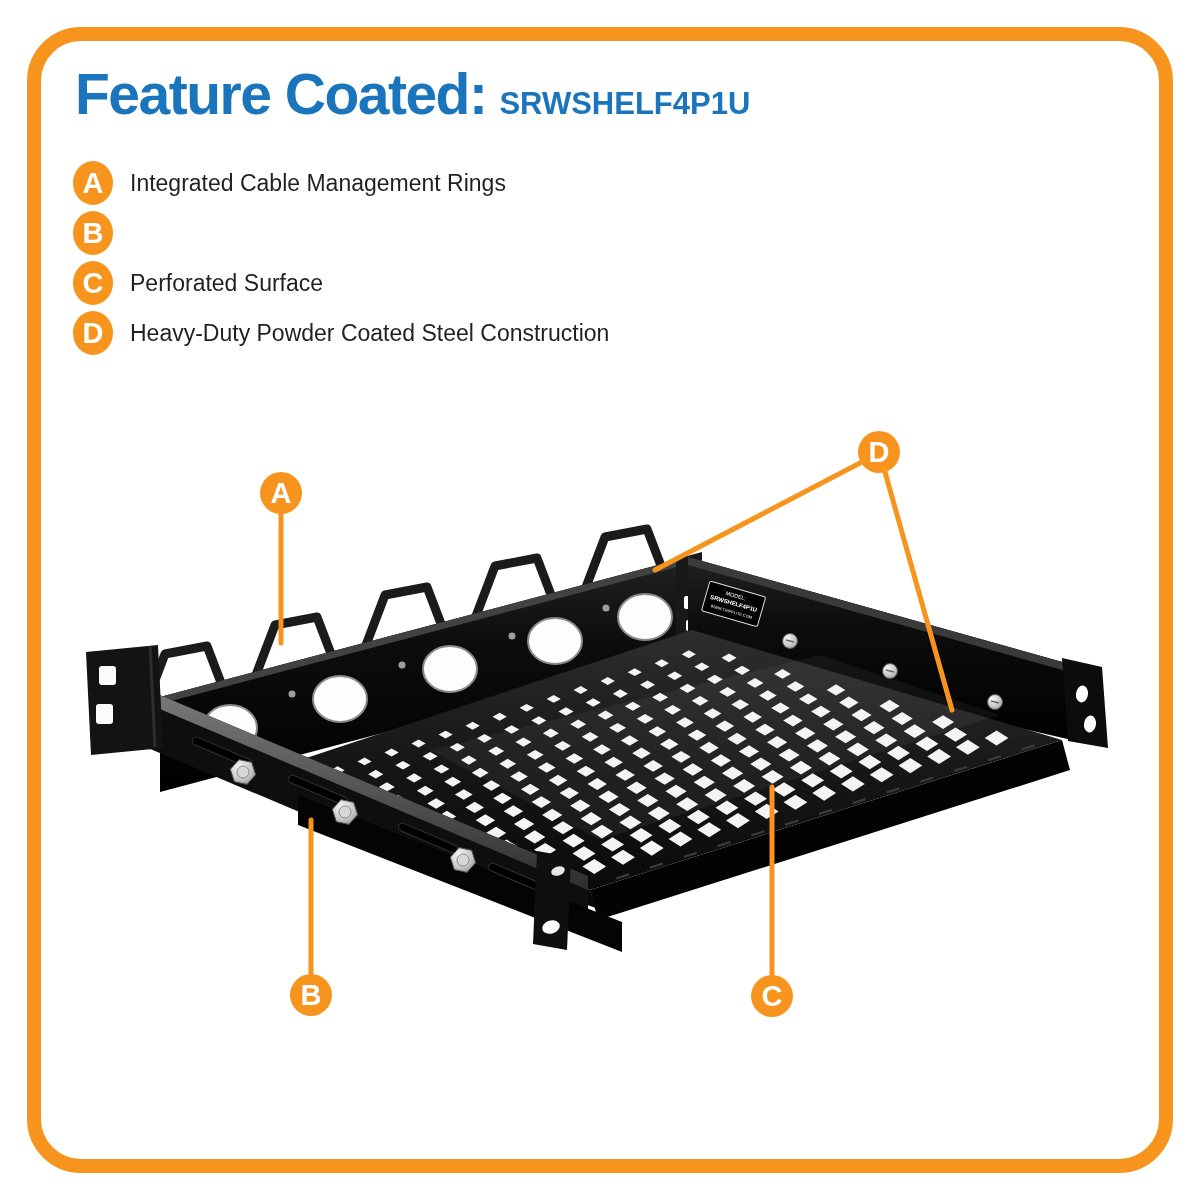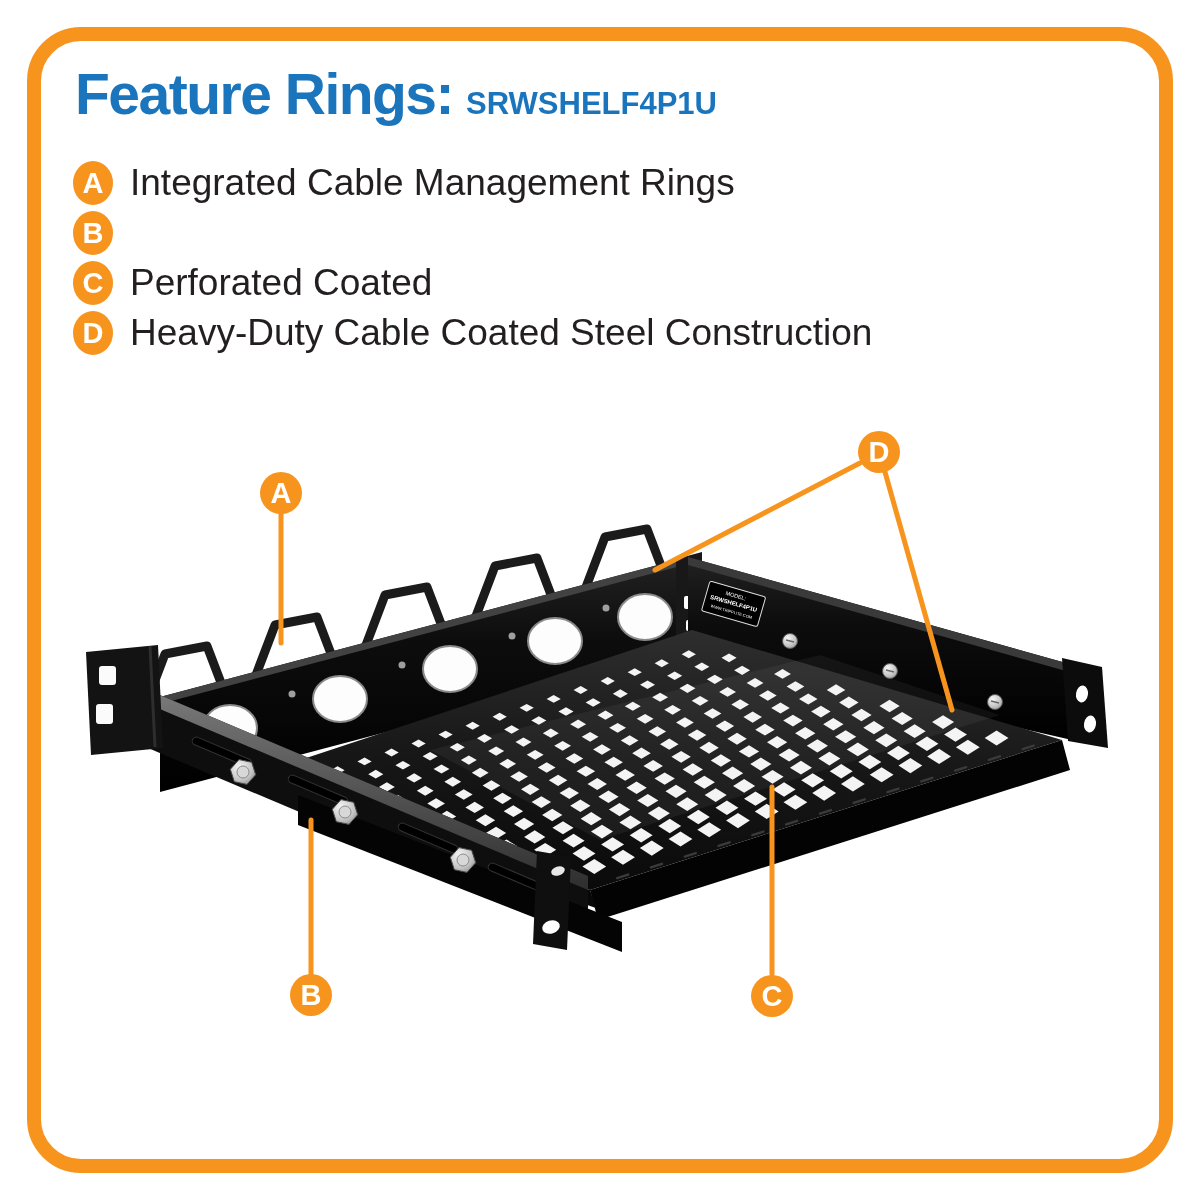--- a/index.html
+++ b/index.html
@@ -6,52 +6,52 @@
     font-family:"Liberation Sans",sans-serif;position:relative;overflow:hidden;}
   .frame{position:absolute;inset:27px;border:14px solid var(--orange,#F7941E);
     border-radius:54px;pointer-events:none;z-index:40;}
   .header{position:absolute;left:75px;top:66px;display:flex;align-items:baseline;gap:13px;z-index:10;}
   .title{font-size:57px;font-weight:bold;color:var(--blue,#1B75BC);letter-spacing:-1.5px;line-height:1;}
   .model{font-size:31px;font-weight:bold;color:var(--blue,#1B75BC);line-height:1;}
   .features{position:absolute;left:73px;top:158px;margin:0;padding:0;list-style:none;z-index:10;}
   .feature-row{display:flex;align-items:center;gap:17px;height:50px;}
   .feature-badge{width:40px;height:44px;border-radius:50%;background:var(--orange,#F7941E);
     color:#fff;font-weight:bold;font-size:29px;display:flex;align-items:center;justify-content:center;flex:0 0 auto;}
-  .feature-label{font-size:37px;color:var(--ink,#231F20);white-space:nowrap;}
+  .feature-label{font-size:23px;color:var(--ink,#231F20);white-space:nowrap;}
   .diagram{position:absolute;inset:0;z-index:5;}
   .diagram svg{position:absolute;left:0;top:0;}
   .callout{position:absolute;width:42px;height:42px;margin-left:-21px;margin-top:-21px;
     border-radius:50%;background:var(--orange,#F7941E);color:#fff;font-weight:bold;font-size:29px;
     display:flex;align-items:center;justify-content:center;z-index:20;}
 </style>
 </head>
 <body style="--orange: #F7941E; --blue: #1B75BC; --ink: #231F20;">
 
 <div class="frame"></div>
 
 <header class="header">
-  <span class="title">Feature Rings:</span>
+  <span class="title">Feature Coated:</span>
   <span class="model">SRWSHELF4P1U</span>
 </header>
 
 <ul class="features">
   <li class="feature-row">
     <span class="feature-badge">A</span>
     <span class="feature-label">Integrated Cable Management Rings</span>
   </li>
   <li class="feature-row">
     <span class="feature-badge">B</span>
   </li>
   <li class="feature-row">
     <span class="feature-badge">C</span>
-    <span class="feature-label">Perforated Coated</span>
+    <span class="feature-label">Perforated Surface</span>
   </li>
   <li class="feature-row">
     <span class="feature-badge">D</span>
-    <span class="feature-label">Heavy-Duty Cable Coated Steel Construction</span>
+    <span class="feature-label">Heavy-Duty Powder Coated Steel Construction</span>
   </li>
 </ul>
 
 <div class="diagram">
   <svg id="product-svg" width="1200" height="1200" viewBox="0 0 1200 1200">
     <defs>
       <linearGradient id="surfGrad" x1="0.5" y1="0" x2="0.4" y2="1">
         <stop offset="0" stop-color="#2e2e2e"></stop>
         <stop offset="0.5" stop-color="#171717"></stop>
         <stop offset="1" stop-color="#0a0a0a"></stop>

